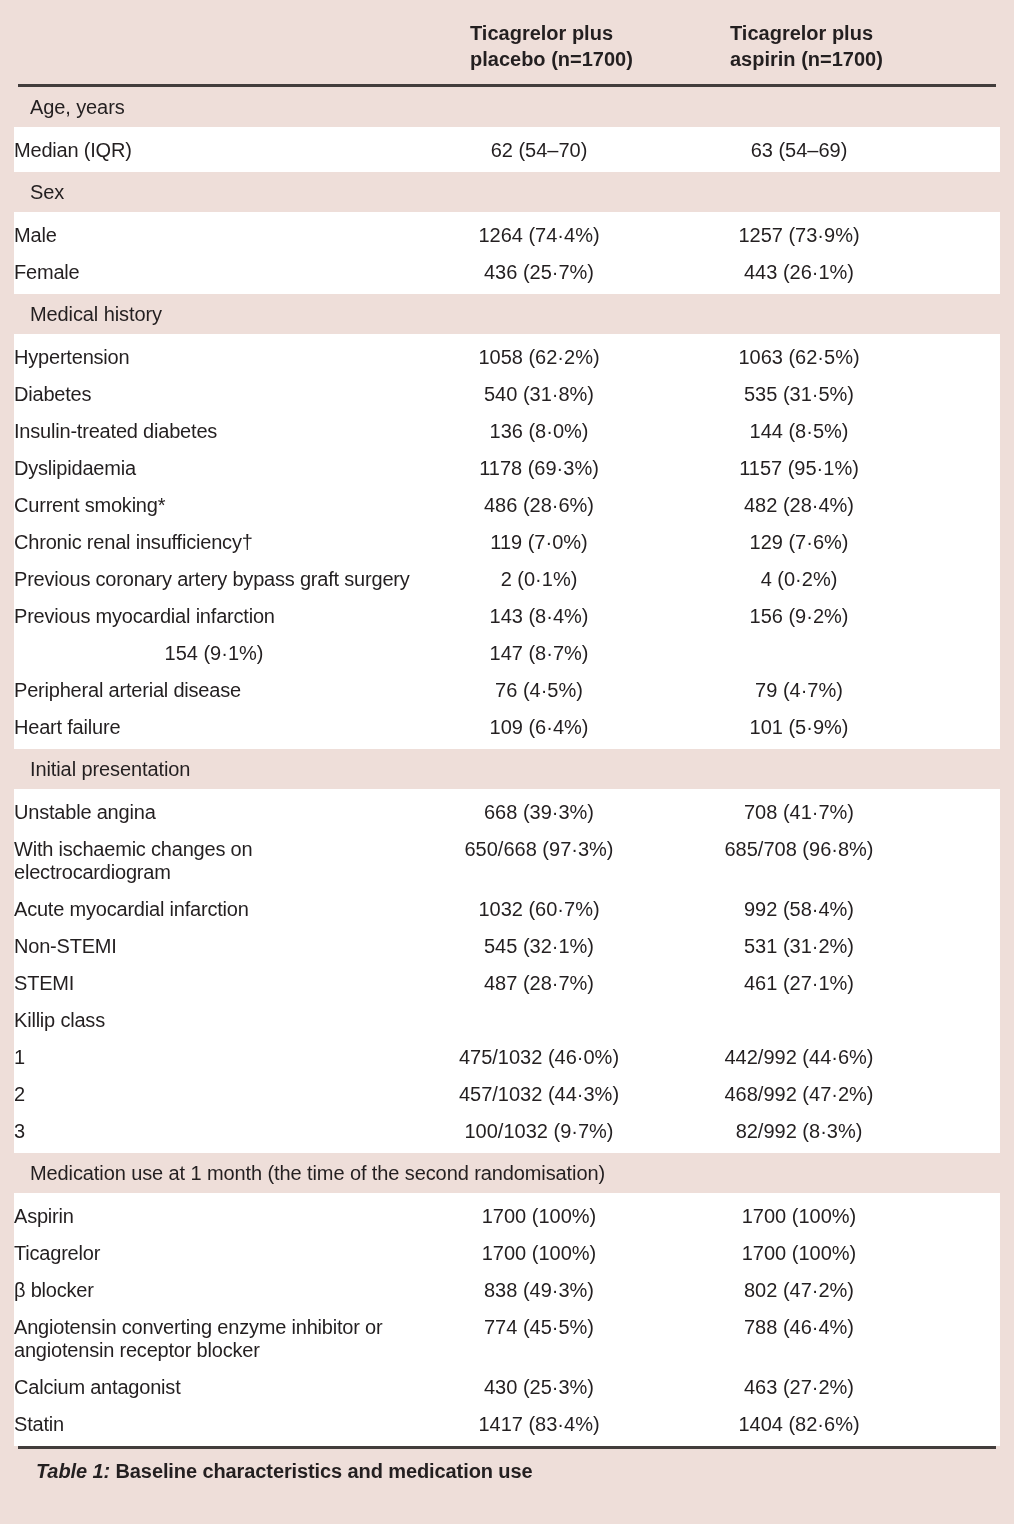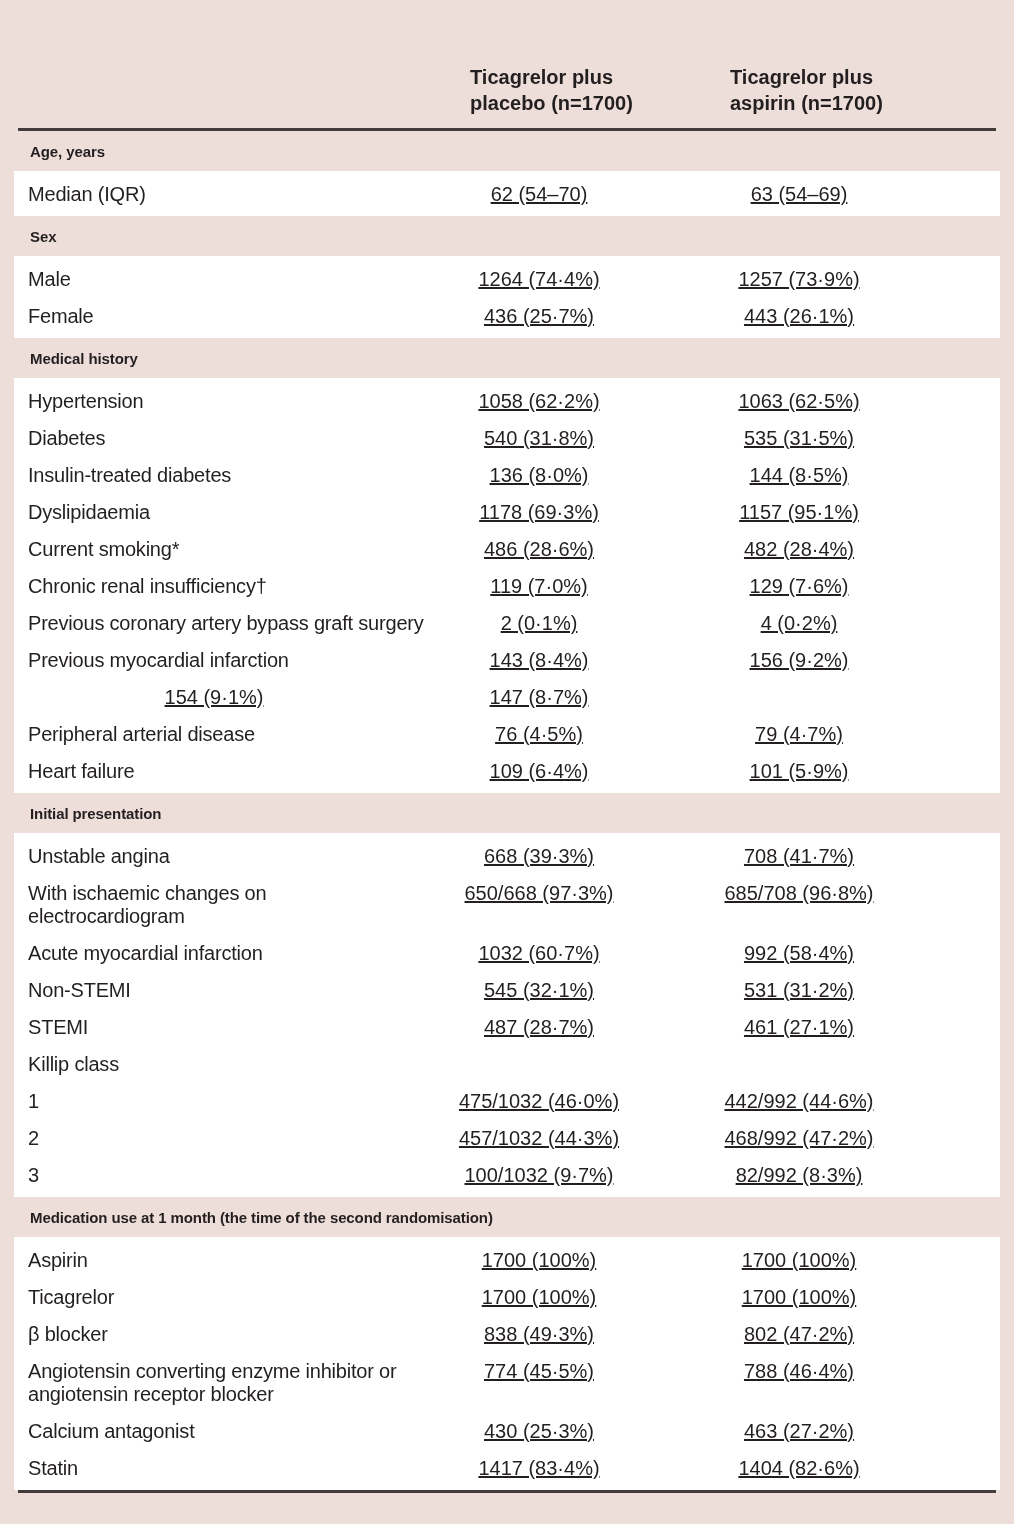--- a/index.html
+++ b/index.html
@@ -5,21 +5,21 @@
   * { box-sizing: border-box; }
   html,body { margin:0; padding:0; }
   body {
     width: 1014px;
     height: 1524px;
     background: #eeded9;
     font-family: "Liberation Sans", sans-serif;
     color: #231f20;
     overflow: hidden;
   }
-  .table-wrap { padding: 6px 14px 0 14px; margin-top: 44px; }
+  .table-wrap { padding: 6px 14px 0 14px; }
 
   
   .grid-row {
     display: grid;
     grid-template-columns: minmax(0,1fr) 250px 270px 66px;
   }
 
   .col-header-row { padding: 14px 0 12px 0; }
   .col-header {
     font-weight: bold;
@@ -27,36 +27,35 @@
     line-height: 26px;
     text-align: left;
     white-space: pre-line;
   }
   .col-header.c1 { padding-left: 56px; }
   .col-header.c2 { padding-left: 66px; }
 
   .rule { height: 3px; background: #423d3c; margin: 0 4px; }
 
   .section-title {
-    font-weight: bold;
-    font-size: 15px;
+    font-weight: normal;
+    font-size: 20px;
     line-height: 23px;
     padding: 9px 0 8px 16px;
     letter-spacing: -0.1px;
   }
   .row-block { background: #ffffff; padding: 5px 0 3px 0; }
 
   .row { padding: 7px 0 7px 0; font-size: 20px; line-height: 23px; }
   .row .label {
-    padding-left: 14px;
     white-space: pre;           
     letter-spacing: -0.2px;
   }
   .row.indent .label { }
-  .row .val { text-align: center; white-space: pre; text-decoration: underline; }
+  .row .val { text-align: center; white-space: pre; }
 
   .caption {
     margin: 10px 0 0 22px;
     font-size: 20px;
     line-height: 24px;
     font-weight: bold;
     letter-spacing: -0.1px;
   }
   .caption .cap-prefix { font-style: italic; }
 </style>
@@ -264,14 +263,17 @@
           <div class="label">Statin</div>
           <div class="val">1417 (83·4%)</div>
           <div class="val">1404 (82·6%)</div>
           <div></div>
         </div>
       </div>
     </div>
 
   <div class="rule"></div>
 
+  <div class="caption">
+    <span class="cap-prefix">Table 1:</span><span> Baseline characteristics and medication use</span>
+  </div>
 
 </div>
 
 </body></html>

